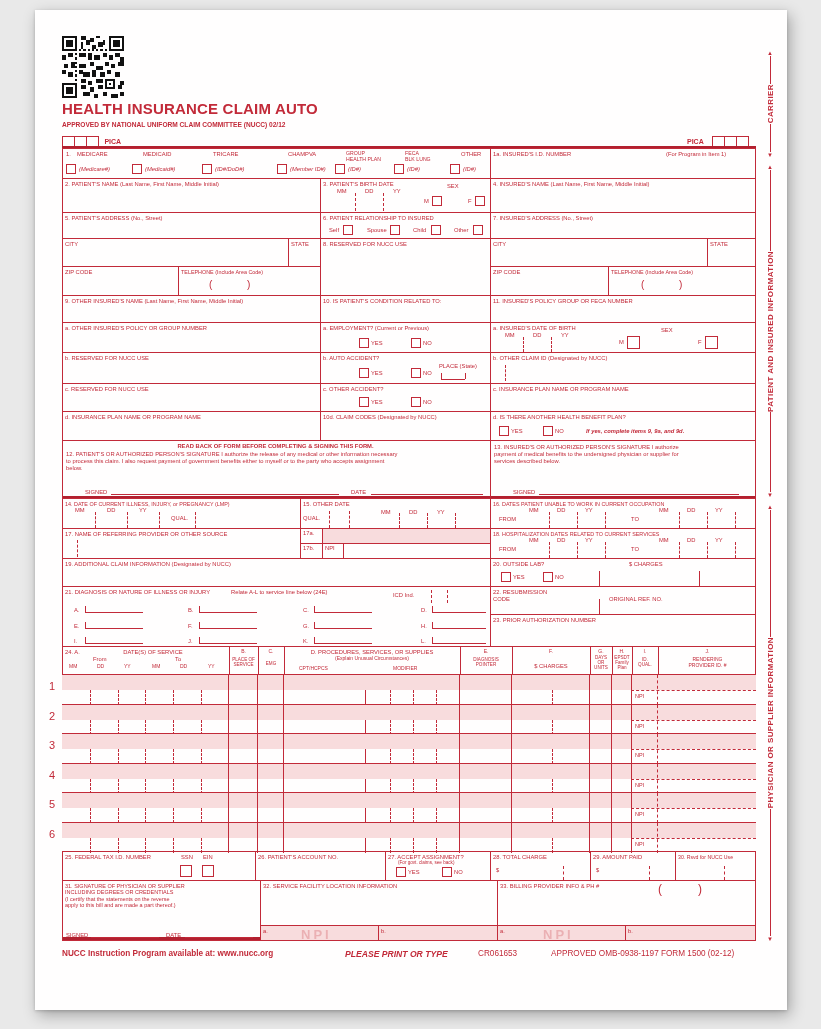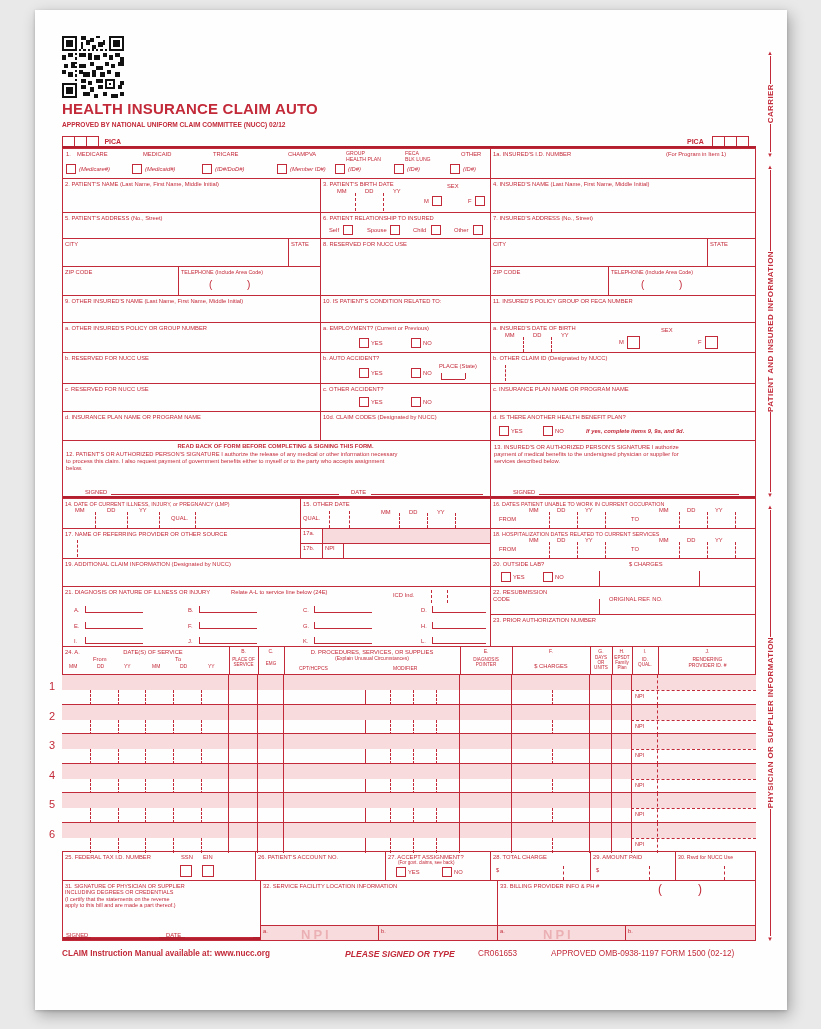--- a/index.html
+++ b/index.html
@@ -726,22 +726,22 @@
     <span class="lb a" style="left:2px;top:2px">b.</span>
   </div>
   <div class="c pink" style="left:462px;top:915px;width:129px;height:16px">
     <span class="lb a" style="left:2px;top:2px">a.</span>
     <span class="wm" style="left:45px;top:1px">NPI</span>
   </div>
   <div class="c pink" style="left:590px;top:915px;width:131px;height:16px">
     <span class="lb a" style="left:2px;top:2px">b.</span>
   </div>
 
-  <div class="a b" style="left:27px;top:939px;font-size:8.2px">CLAIM Instruction Manual available at: www.nucc.org</div>
-  <div class="a b it" style="left:310px;top:939px;font-size:8.6px">PLEASE SIGNED OR TYPE</div>
+  <div class="a b" style="left:27px;top:939px;font-size:8.2px">NUCC Instruction Program available at: www.nucc.org</div>
+  <div class="a b it" style="left:310px;top:939px;font-size:8.6px">PLEASE PRINT OR TYPE</div>
   <div class="a" style="left:443px;top:939px;font-size:8.2px">CR061653</div>
   <div class="a" style="left:516px;top:939px;font-size:8.2px">APPROVED OMB-0938-1197 FORM 1500 (02-12)</div>
 
   <div class="sidebox" style="left:727px;top:40px;height:108px">
     <span class="ah">▲</span>
     <span class="aline"></span>
     <span class="vt">CARRIER</span>
     <span class="aline"></span>
     <span class="ah">▼</span>
   </div>

